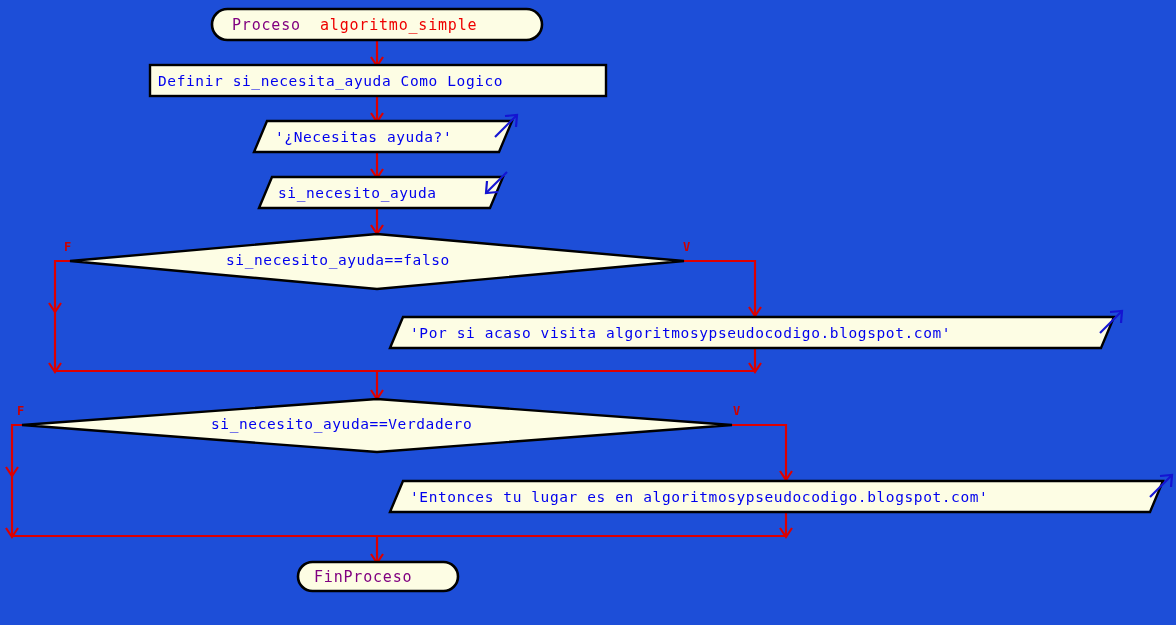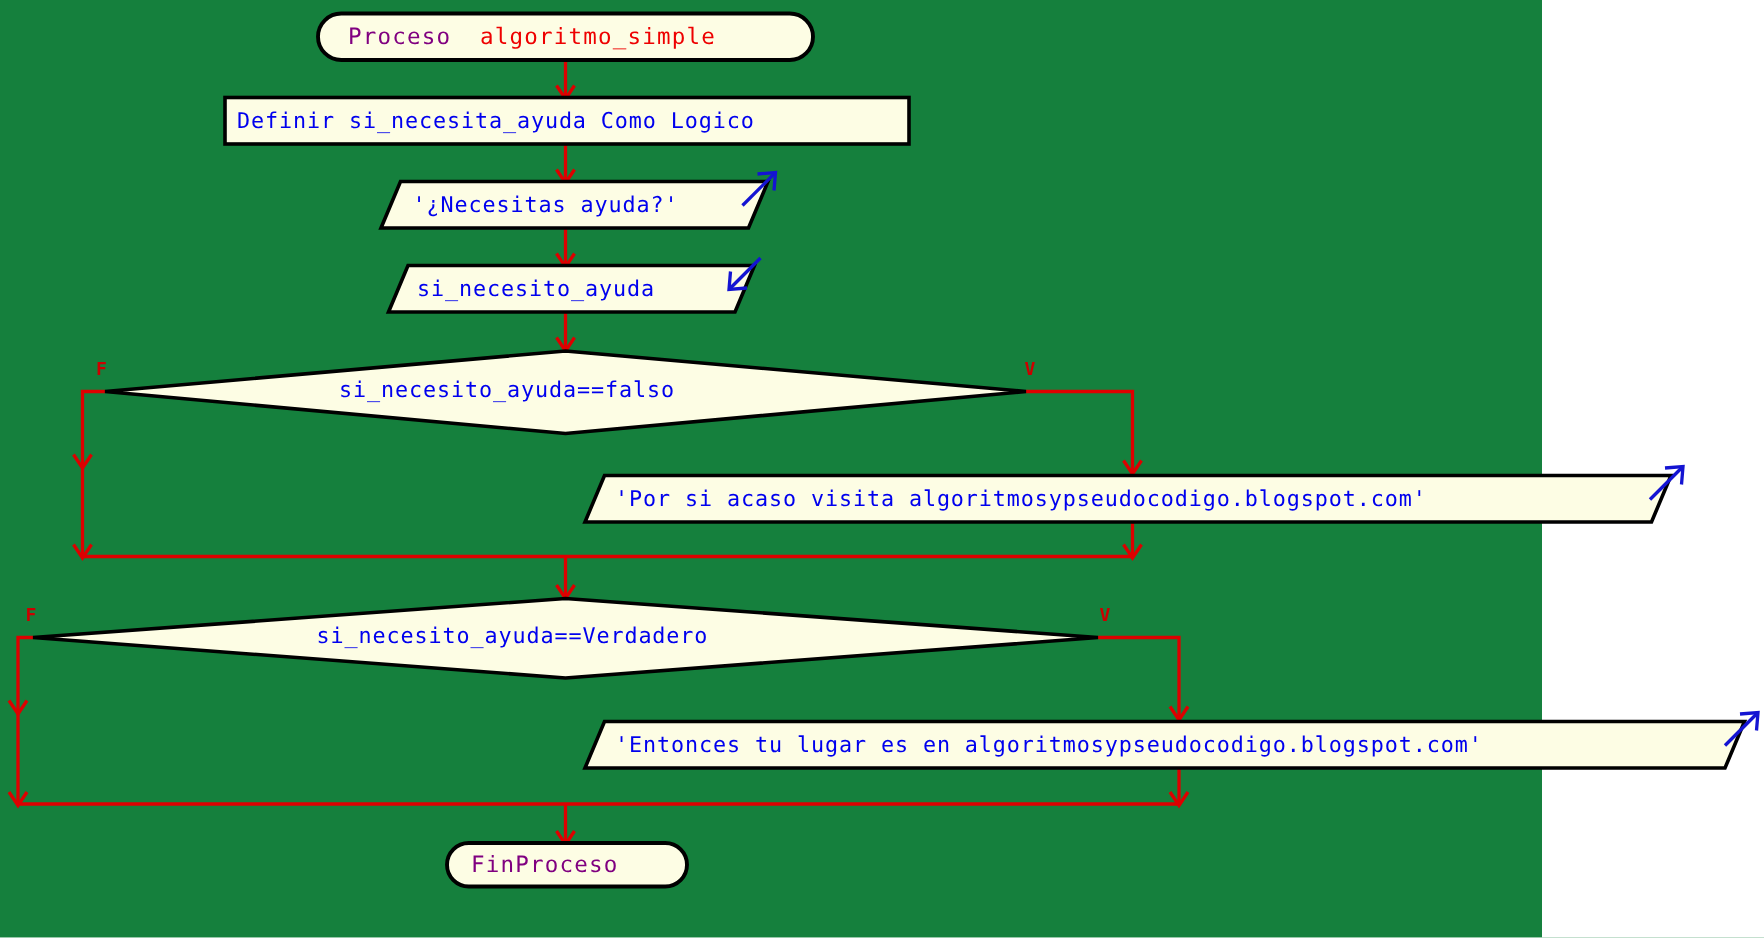--- a/index.html
+++ b/index.html
@@ -8,23 +8,23 @@
     background: #ffffff;
   }
   body {
     width: 1176px;
     height: 625px;
     overflow: hidden;
     font-family: "DejaVu Sans Mono", monospace;
   }
   #flowchart-root {
     position: relative;
-    width: 1028px;
+    width: 1176px;
     height: 625px;
-    background: #15803d;
+    background: #1d4ed8;
   }
   #flow-svg {
     position: absolute;
     left: 0;
     top: 0;
     width: 1176px;
     height: 625px;
   }
   .node-text {
     font-family: "DejaVu Sans Mono", monospace;

